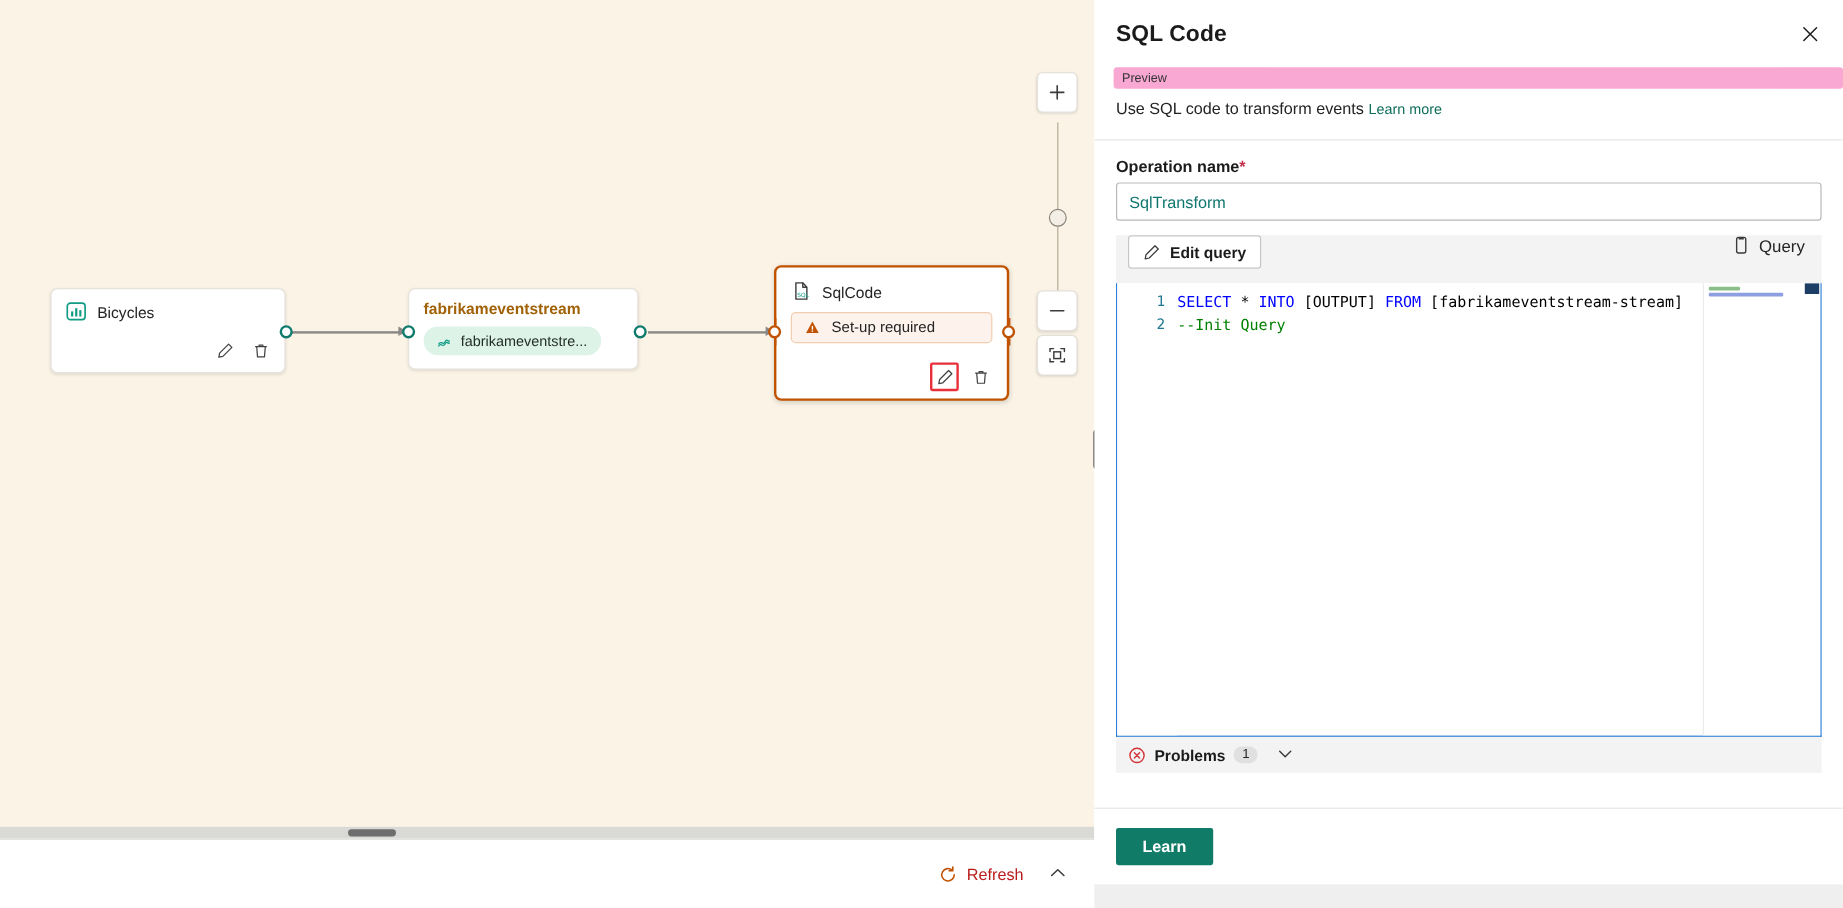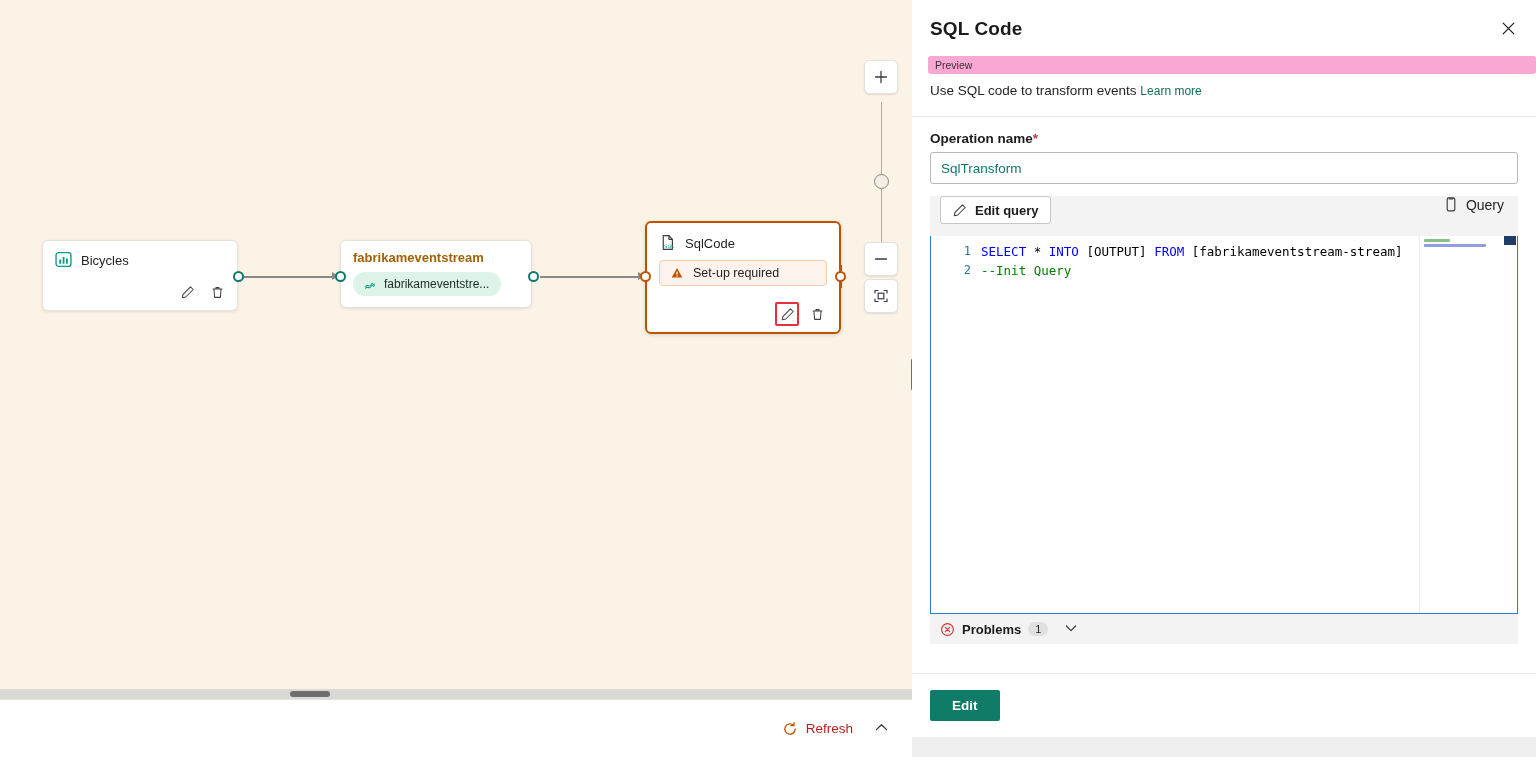--- a/index.html
+++ b/index.html
@@ -457,18 +457,18 @@
         <span class="problems-count">1</span>
         <button class="problems-chev">
           <svg width="16" height="16" viewBox="0 0 16 16">
             <path d="M3.4 6L8 10.6 12.6 6" fill="none" stroke="#3b3b3b" stroke-width="1.2" stroke-linecap="round" stroke-linejoin="round"></path>
           </svg>
         </button>
       </div>
     </div>
 
     <div class="panel-footer">
-      <button class="save-btn">Edit</button>
+      <button class="save-btn">Learn</button>
     </div>
     <div class="panel-strip"></div>
   </div>
 
 </div>
 
 </body></html>

